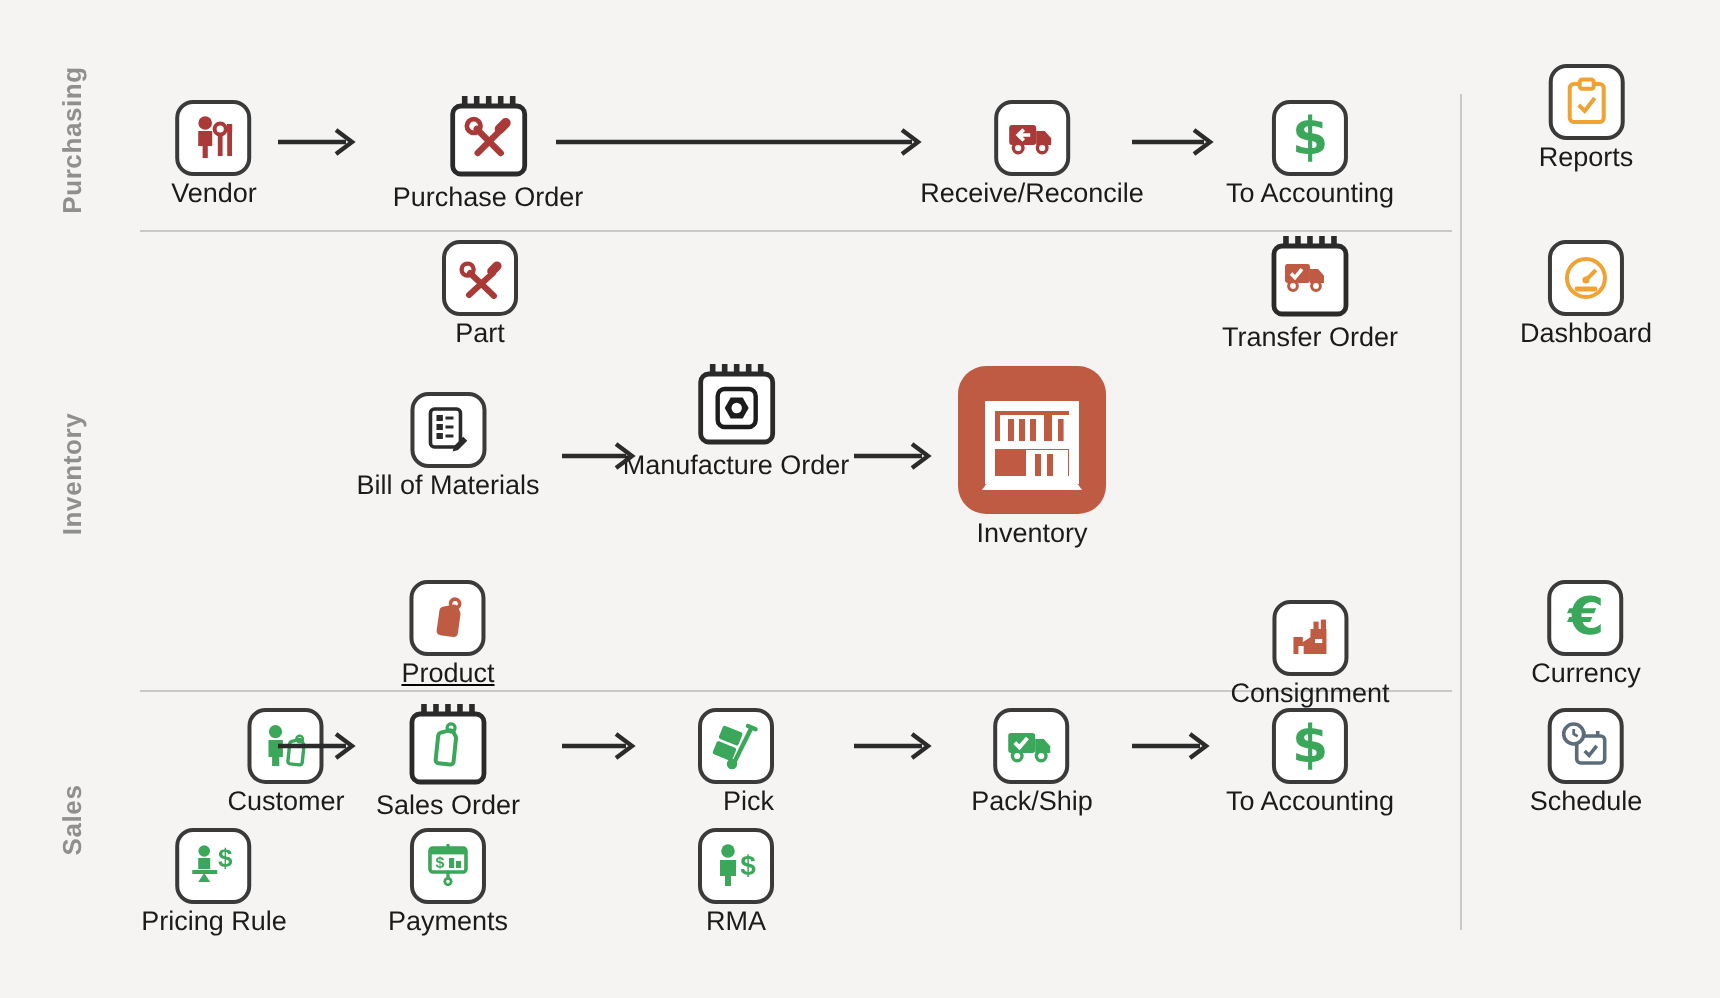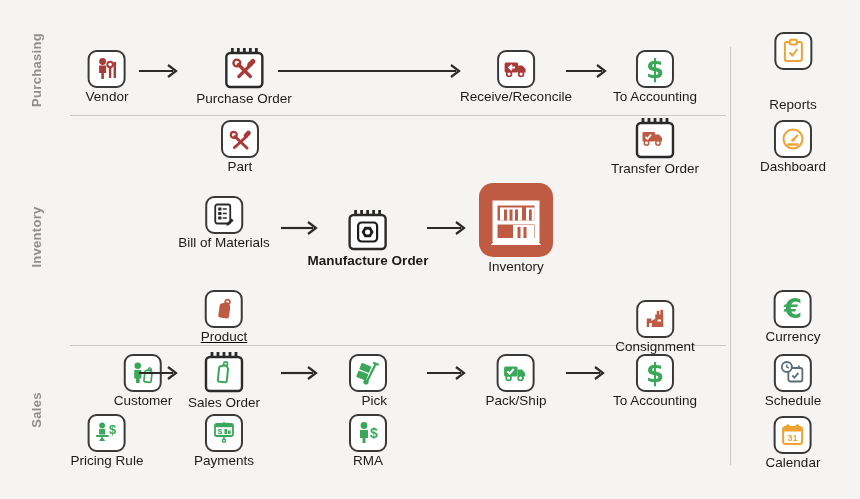--- a/index.html
+++ b/index.html
@@ -75,21 +75,21 @@
     <div class="node-label">Receive/Reconcile</div>
   </div>
 
   <div class="node" style="left:655px;top:50px;">
     <div class="icon-box">
       <span class="glyph g-green">$</span>
     </div>
     <div class="node-label">To Accounting</div>
   </div>
 
-  <div class="node" style="left:793px;top:32px;gap:26px;">
+  <div class="node" style="left:793px;top:32px;">
     <div class="icon-box">
       <svg width="26" height="26" viewBox="0 0 26 26">
         <rect x="4.5" y="4" width="17" height="19" rx="2" fill="none" stroke="#f0a232" stroke-width="2"></rect>
         <rect x="9.5" y="1.8" width="7" height="4.6" rx="1.2" fill="#fff" stroke="#f0a232" stroke-width="2"></rect>
         <path d="M9 14.5l3 3 5-6.5" stroke="#f0a232" stroke-width="2" fill="none"></path>
       </svg>
     </div>
     <div class="node-label">Reports</div>
   </div>
 
@@ -160,21 +160,21 @@
         <rect x="7" y="5.5" width="3.2" height="3" fill="#2a2a2a"></rect>
         <rect x="7" y="10" width="3.2" height="3" fill="#2a2a2a"></rect>
         <rect x="7" y="14.5" width="3.2" height="3" fill="#2a2a2a"></rect>
         <path d="M11.5 7h4M11.5 11.5h4M11.5 16h4" stroke="#2a2a2a" stroke-width="1.4"></path>
         <path d="M15.8 21l4.6-4.6 2 2-4.6 4.6-2.7.7z" fill="#2a2a2a"></path>
       </svg>
     </div>
     <div class="node-label">Bill of Materials</div>
   </div>
 
-  <div class="node" style="left:368px;top:208px;font-weight:bold;">
+  <div class="node" style="left:368px;top:180px;">
     <div class="icon-bare">
       <svg width="42" height="44" viewBox="0 0 42 44">
         <rect x="3" y="7" width="36" height="34" rx="4" fill="#fff" stroke="#2a2a2a" stroke-width="2.4"></rect>
         <path d="M9 7V2M15 7V2M21 7V2M27 7V2M33 7V2" stroke="#2a2a2a" stroke-width="2.8"></path>
         <rect x="11.5" y="14.5" width="19" height="19" rx="3.5" fill="#fff" stroke="#1c1c1c" stroke-width="2.2"></rect>
         <path d="M27 24l-3-5.2h-6L15 24l3 5.2h6z" fill="#1c1c1c"></path>
         <circle cx="21" cy="24" r="2.6" fill="#fff"></circle>
       </svg>
     </div>
     <div class="node-label">Manufacture Order</div>
@@ -381,26 +381,14 @@
     <div class="icon-box">
       <svg width="26" height="26" viewBox="0 0 26 26">
         <circle cx="9" cy="5.5" r="3.4" fill="#3aa75a"></circle>
         <path d="M5 10h8v8h-2.5v5h-3v-5H5z" fill="#3aa75a"></path>
         <text x="19" y="17.5" text-anchor="middle" font-size="14" font-weight="bold" fill="#3aa75a" font-family="Liberation Sans, sans-serif">$</text>
       </svg>
     </div>
     <div class="node-label">RMA</div>
   </div>
 
-  <div class="node" style="left:793px;top:416px;">
-    <div class="icon-box">
-      <svg width="26" height="26" viewBox="0 0 26 26">
-        <rect x="6.5" y="2.5" width="3.6" height="4.5" rx="1.2" fill="#f0a232"></rect>
-        <rect x="15.9" y="2.5" width="3.6" height="4.5" rx="1.2" fill="#f0a232"></rect>
-        <rect x="3.5" y="5" width="19" height="17" rx="2.5" fill="none" stroke="#f0a232" stroke-width="2"></rect>
-        <rect x="4.2" y="5.6" width="17.6" height="3.9" fill="#f0a232"></rect>
-        <text x="13" y="18.8" text-anchor="middle" font-size="9" font-weight="bold" fill="#f0a232" font-family="Liberation Sans, sans-serif">31</text>
-      </svg>
-    </div>
-    <div class="node-label">Calendar</div>
-  </div>
 
 </div>
 
 </body></html>

